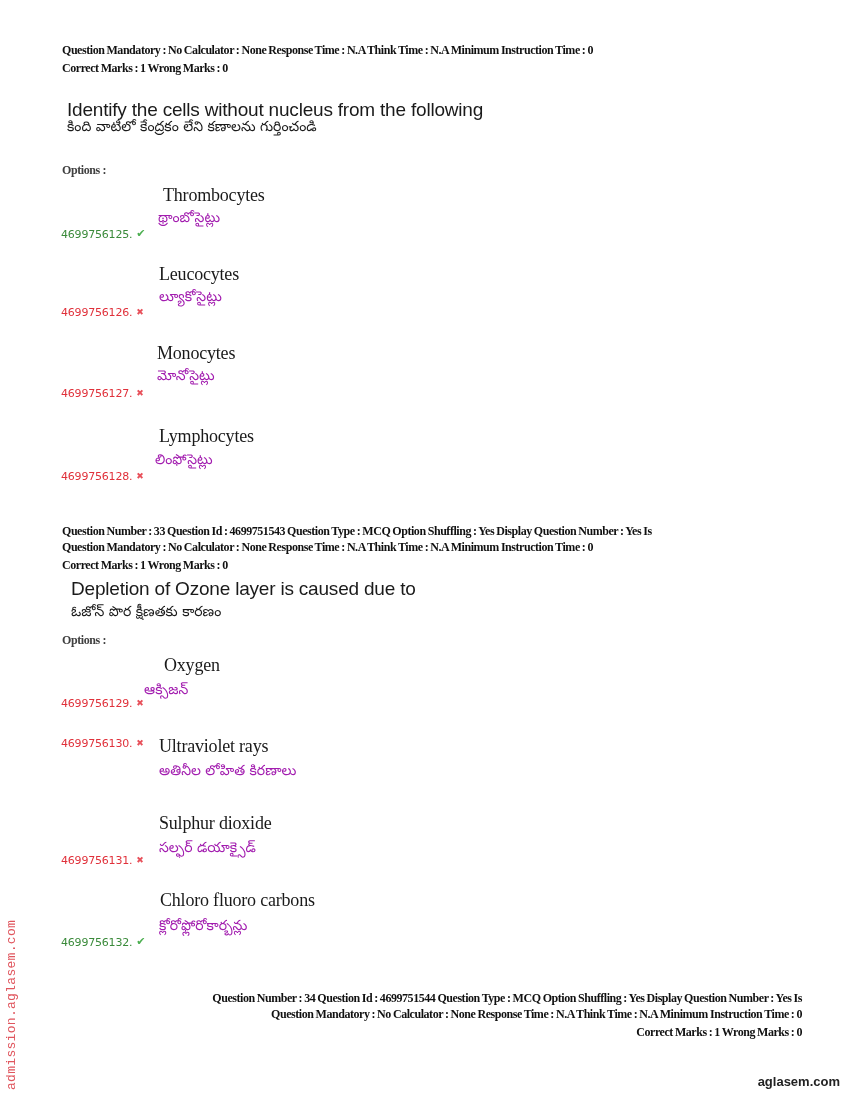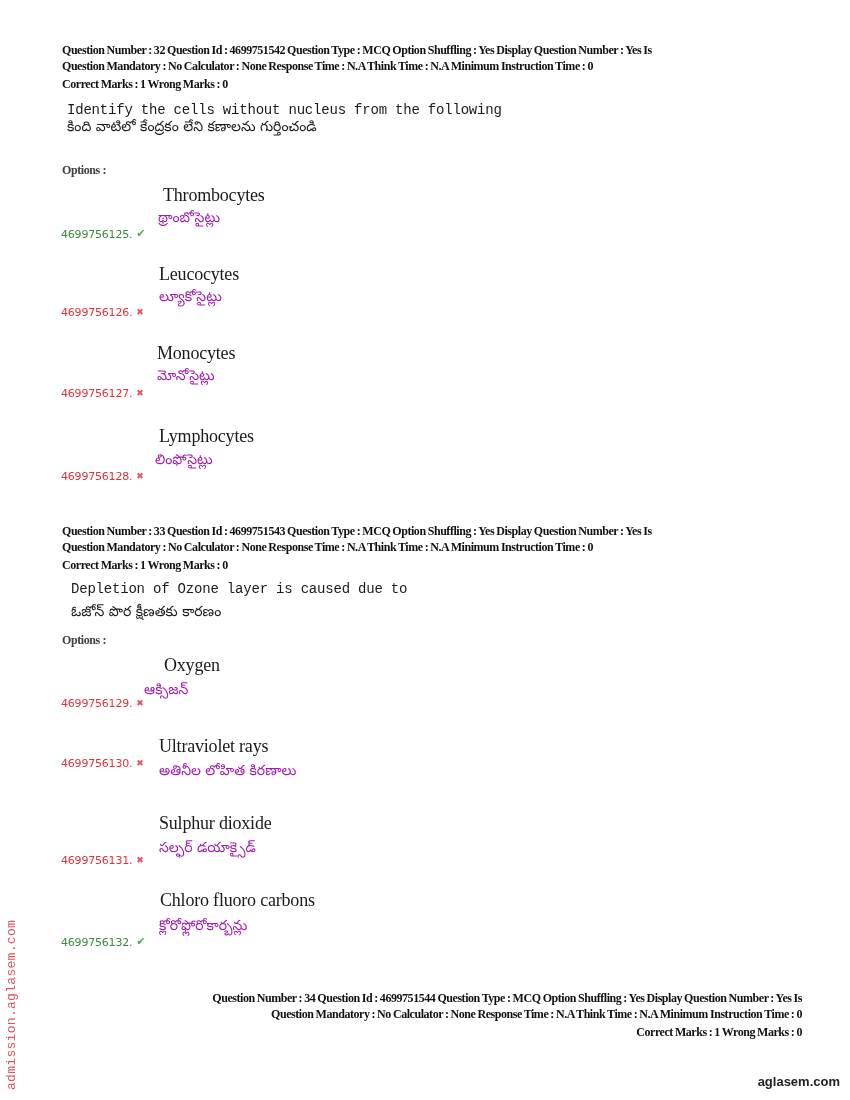--- a/index.html
+++ b/index.html
@@ -24,22 +24,22 @@
       font-size: 12px;
       line-height: 16px;
       letter-spacing: -0.45px;
       word-spacing: -0.5px;
       color: #111;
     }
     .meta .line { display: block; white-space: nowrap; }
     .meta .marks { margin-top: 2px; }
     .qtext {
       position: absolute;
-      font-family: Liberation Mono, monospace;
-      font-size: 14px;
+      font-family: Liberation Sans, sans-serif;
+      font-size: 19px;
       line-height: 22px;
       color: #1a1a1a;
       white-space: nowrap;
       letter-spacing: -0.2px;
     }
     .qtext-te {
       position: absolute;
       font-family: "DejaVu Sans", sans-serif;
       font-size: 14px;
       line-height: 18px;
@@ -110,21 +110,20 @@
       font-family: "Liberation Sans", sans-serif;
       font-weight: bold;
       font-size: 13px;
       color: #222;
     }
   </style>
 </head>
 <body>
 
 <div class="meta" style="top:42px;">
-  <span class="line">Question Number : 32 Question Id : 4699751542 Question Type : MCQ Option Shuffling : Yes Display Question Number : Yes Is</span>
   <span class="line">Question Mandatory : No Calculator : None Response Time : N.A Think Time : N.A Minimum Instruction Time : 0</span>
   <span class="line marks">Correct Marks : 1 Wrong Marks : 0</span>
 </div>
 <div class="qtext" style="left:67px; top:99px;">Identify the cells without nucleus from the following</div>
 <div class="qtext-te" style="left:67px; top:117px;">కింది వాటిలో కేంద్రకం లేని కణాలను గుర్తించండి</div>
 <div class="options-label" style="top:163px;">Options :</div>
 
 <div class="opt-en" style="left:163px; top:185px;">Thrombocytes</div>
 <div class="opt-te" style="left:158px; top:208px;">థ్రాంబోసైట్లు</div>
 <div class="opt-id correct" style="top:227px;">
@@ -159,21 +158,21 @@
 <div class="options-label" style="top:633px;">Options :</div>
 
 <div class="opt-en" style="left:164px; top:655px;">Oxygen</div>
 <div class="opt-te" style="left:144px; top:680px;">ఆక్సిజన్</div>
 <div class="opt-id wrong" style="top:696px;">
   <span>4699756129.</span><span class="mark-icon cross">✖</span>
 </div>
 
 <div class="opt-en" style="left:159px; top:736px;">Ultraviolet rays</div>
 <div class="opt-te" style="left:159px; top:761px;">అతినీల లోహిత కిరణాలు</div>
-<div class="opt-id wrong" style="top:756px;">
+<div class="opt-id wrong" style="top:736px;">
   <span>4699756130.</span><span class="mark-icon cross">✖</span>
 </div>
 
 <div class="opt-en" style="left:159px; top:813px;">Sulphur dioxide</div>
 <div class="opt-te" style="left:159px; top:838px;">సల్ఫర్ డయాక్సైడ్</div>
 <div class="opt-id wrong" style="top:853px;">
   <span>4699756131.</span><span class="mark-icon cross">✖</span>
 </div>
 
 <div class="opt-en" style="left:160px; top:890px;">Chloro fluoro carbons</div>

